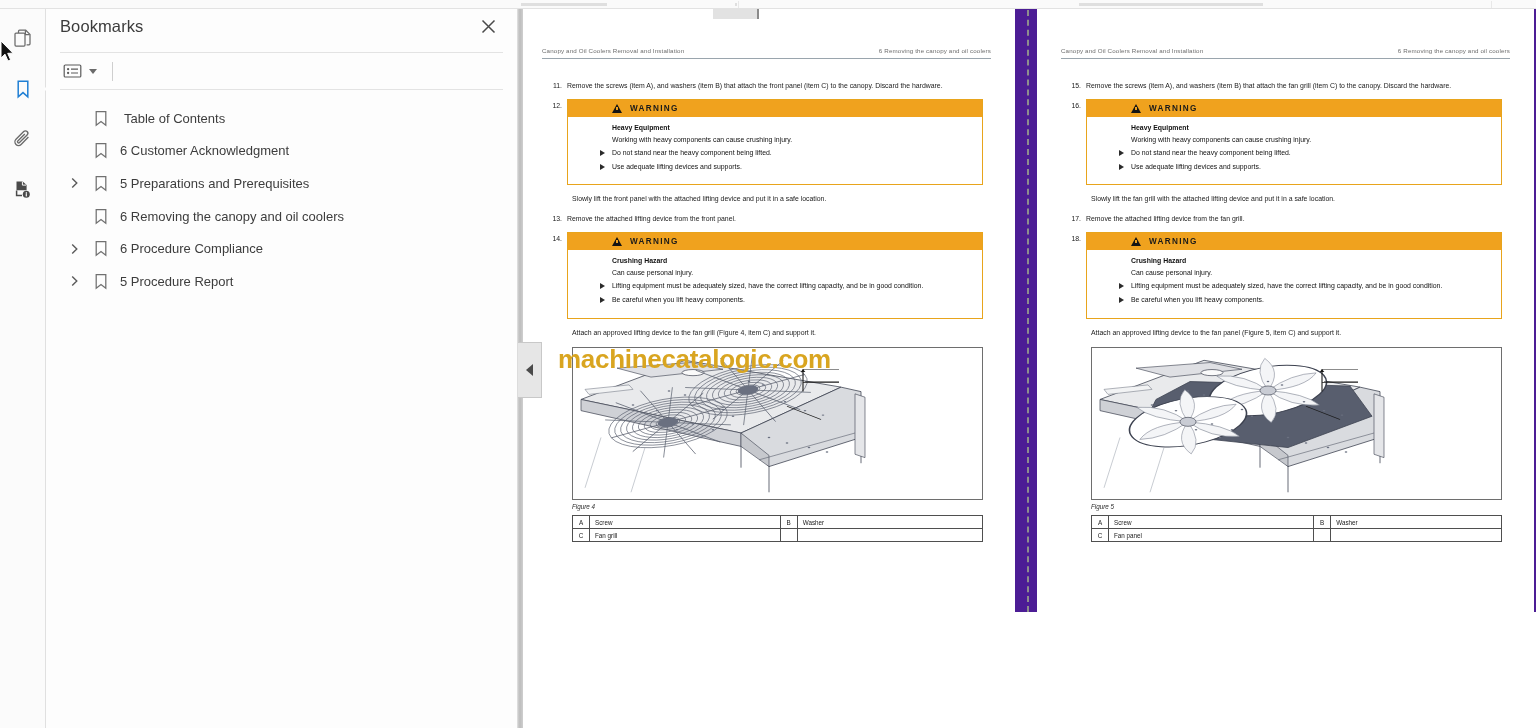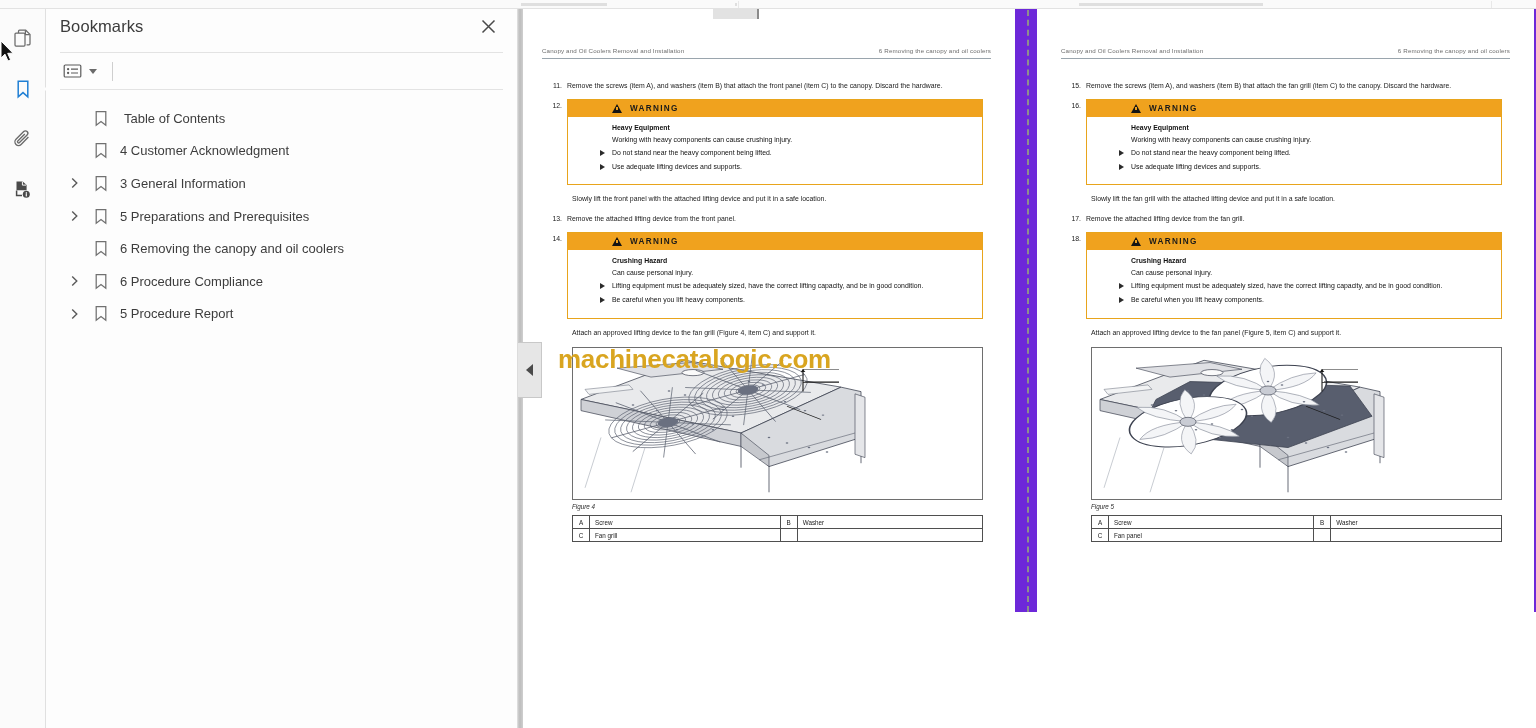--- a/index.html
+++ b/index.html
@@ -88,21 +88,21 @@
     display:flex; align-items:center; justify-content:center; cursor:pointer;
     z-index:16;
   }
   .split-grip i {
     width:0;height:0;border-top:6px solid transparent;border-bottom:6px solid transparent;
     border-right:7px solid #4a4a4a; display:block;
   }
 
   
   .viewer {
-    flex:1 1 auto; height:612px; background:#6d28d9; position:relative;
+    flex:1 1 auto; height:612px; background:#4c1d95; position:relative;
     overflow:hidden;
   }
   .page-divider {
     position:absolute; left:509px; top:0; bottom:0; width:0;
     border-left:2px dashed #8e8e8e; z-index:6;
   }
   .spread { display:flex; height:728px; position:relative; }
   .page {
     width:497px; height:728px; background:#fff; position:relative;
     padding:0 24px;
@@ -277,34 +277,21 @@
           <span class="bm-caret empty">
             <svg width="9" height="12" viewBox="0 0 9 12" fill="none" stroke="#5a5a5a" stroke-width="1.4">
               <path d="M2.2 1.4 6.8 6 2.2 10.6"></path>
             </svg>
           </span>
           <span class="bm-ico">
             <svg width="14" height="17" viewBox="0 0 14 17" fill="none" stroke="#707070" stroke-width="1.25">
               <path d="M2.2 1.6h9.6v13.6L7 11.5l-4.8 3.7z"></path>
             </svg>
           </span>
-          <span class="bm-label">4 Customer Acknowledgment</span>
-        </div>
-        <div class="bm-item">
-          <span class="bm-caret">
-            <svg width="9" height="12" viewBox="0 0 9 12" fill="none" stroke="#5a5a5a" stroke-width="1.4">
-              <path d="M2.2 1.4 6.8 6 2.2 10.6"></path>
-            </svg>
-          </span>
-          <span class="bm-ico">
-            <svg width="14" height="17" viewBox="0 0 14 17" fill="none" stroke="#707070" stroke-width="1.25">
-              <path d="M2.2 1.6h9.6v13.6L7 11.5l-4.8 3.7z"></path>
-            </svg>
-          </span>
-          <span class="bm-label">3 General Information</span>
+          <span class="bm-label">6 Customer Acknowledgment</span>
         </div>
         <div class="bm-item">
           <span class="bm-caret">
             <svg width="9" height="12" viewBox="0 0 9 12" fill="none" stroke="#5a5a5a" stroke-width="1.4">
               <path d="M2.2 1.4 6.8 6 2.2 10.6"></path>
             </svg>
           </span>
           <span class="bm-ico">
             <svg width="14" height="17" viewBox="0 0 14 17" fill="none" stroke="#707070" stroke-width="1.25">
               <path d="M2.2 1.6h9.6v13.6L7 11.5l-4.8 3.7z"></path>

